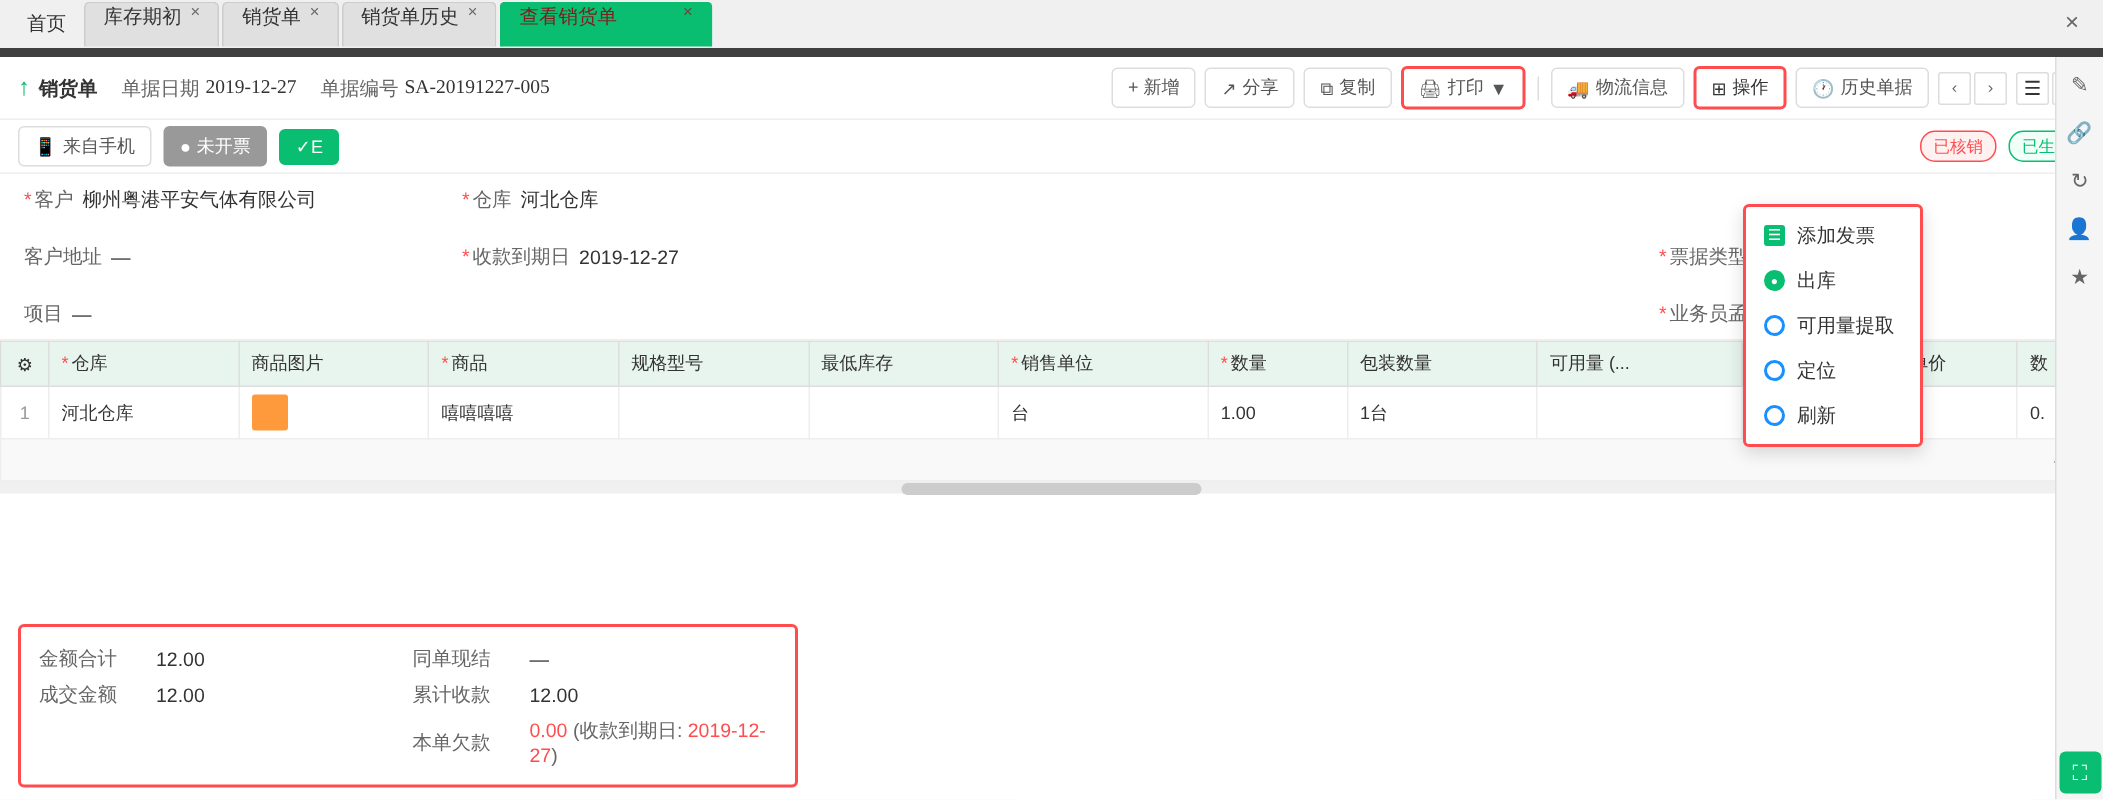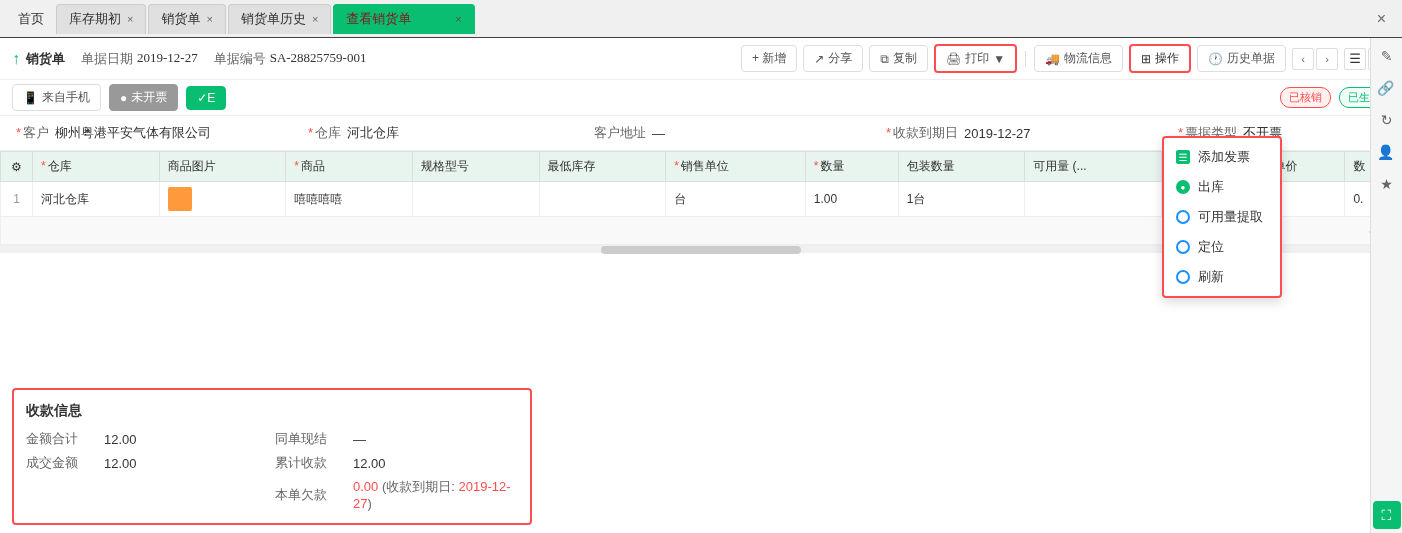--- a/index.html
+++ b/index.html
@@ -1,24 +1,24 @@
 <!DOCTYPE html>
 <html><head>
   <meta charset="utf-8">
   <style>
     * { box-sizing: border-box; margin: 0; padding: 0; }
     body { font-family: 'Microsoft YaHei', Arial, sans-serif; font-size: 13px; background: #f5f5f5; color: #333; overflow: hidden; }
 
     
     .tabs-bar {
-      display: flex; align-items: center; background: #f0f0f0; border-bottom: 1px solid #404040;
+      display: flex; align-items: center; background: #f0f0f0; border-bottom: 6px solid #404040;
       padding: 0 8px; height: 38px; gap: 2px;
     }
     .tab {
-      display: flex; align-items: center; padding: 0 12px; height: 30px; border-radius: 4px 4px 0 0;
+      display: flex; padding: 0 12px; height: 30px; border-radius: 4px 4px 0 0;
       cursor: pointer; font-size: 13px; gap: 6px; background: #e0e0e0; border: 1px solid #ccc; border-bottom: none;
     }
     .tab.active { background: #09bd71; color: #7f1d1d; border-color: #09bd71; gap: 44px; }
     .tab .close-x { font-size: 11px; opacity: 0.7; }
     .tab-home { background: transparent; border: none; color: #333; font-size: 13px; padding: 0 10px; cursor: pointer; }
     .tab-close-btn { margin-left: auto; background: none; border: none; font-size: 16px; cursor: pointer; color: #666; padding: 0 8px; }
 
     
     .main-container { background: #fff; height: calc(533px - 38px); display: flex; flex-direction: column; position: relative; }
 
@@ -31,21 +31,21 @@
     .doc-title-icon { color: #09bd71; font-size: 16px; }
     .doc-meta { display: flex; align-items: center; gap: 16px; flex: 1; }
     .doc-meta-item { display: flex; align-items: flex-start; gap: 4px; font-size: 13px; color: #666; font-family: Liberation Serif, serif; }
     .doc-meta-item span.val { color: #333; }
     .btn { 
       display: inline-flex; align-items: center; gap: 4px; padding: 4px 10px; border-radius: 4px;
       border: 1px solid #ddd; background: #fff; cursor: pointer; font-size: 12px; color: #555;
     }
 
     
-    .form-section { padding: 8px 16px; display: flex; gap: 6px; }
+    .form-section { padding: 8px 16px; display: flex; flex-direction: column; gap: 20px; }
     .form-row { display: flex; align-items: center; gap: 12px; }
     .form-field { display: flex; align-items: center; gap: 6px; min-width: 280px; }
     .form-field .label { color: #666; white-space: nowrap; font-size: 13px; }
     .form-field .label.required::before { content: '*'; color: #ff4d4f; margin-right: 2px; }
     .form-field .value { color: #333; font-size: 13px; }
 
     
     .table-container { flex: 1; overflow: auto; border-top: 1px solid #eee; }
     table { width: 100%; border-collapse: collapse; font-size: 12px; }
     thead tr { background: #e8f5ee; }
@@ -179,21 +179,21 @@
         <span class="doc-title-icon">↑</span>
         <span>销货单</span>
       </div>
       <div class="doc-meta">
         <div class="doc-meta-item">
           <span>单据日期</span>
           <span class="val">2019-12-27</span>
         </div>
         <div class="doc-meta-item">
           <span>单据编号</span>
-          <span class="val">SA-28825759-001</span>
+          <span class="val">SA-20191227-005</span>
         </div>
       </div>
 
       <div style="display:flex; align-items:center; gap:6px; margin-left:auto;">
         <button class="btn">+ 新增</button>
         <button class="btn">
           <span>↗</span>
           <span>分享</span>
         </button>
         <button class="btn">
@@ -322,21 +322,20 @@
             <td colspan="13" style="color:#999;">小计</td>
           </tr>
         </tbody>
       </table>
       <div class="scroll-indicator">
         <div class="scroll-thumb"></div>
       </div>
     </div>
 
     <div class="bottom-section">
-      <h3>收款信息</h3>
       <div class="info-grid">
         <div class="info-row">
           <span class="label">金额合计</span>
           <span class="value">12.00</span>
         </div>
         <div class="info-row">
           <span class="label">同单现结</span>
           <span class="value">—</span>
         </div>
         <div class="info-row">

